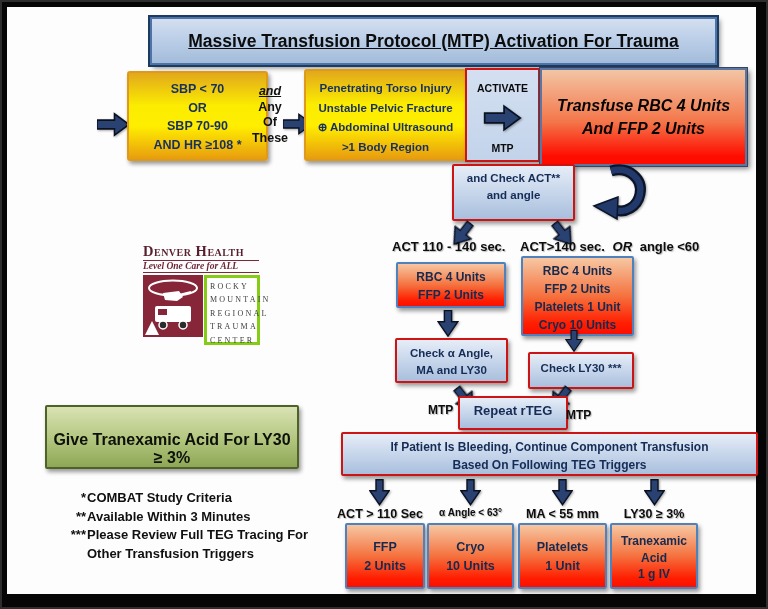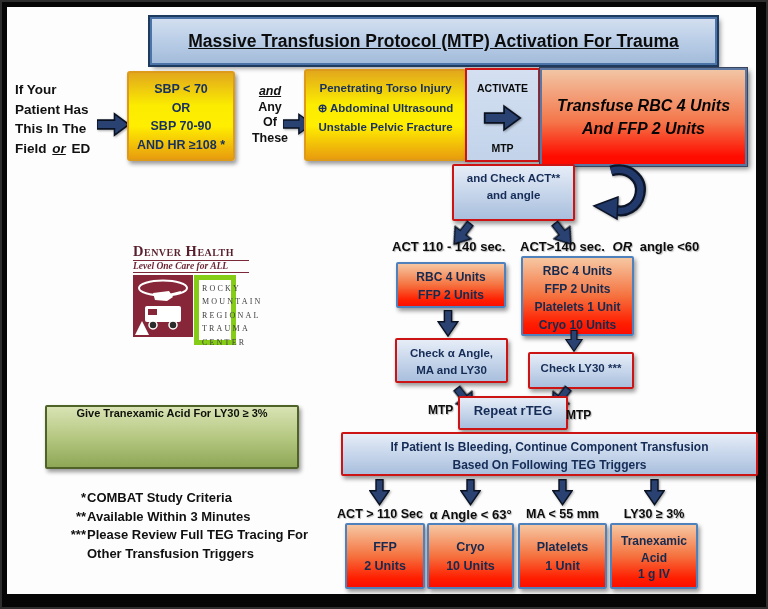--- a/index.html
+++ b/index.html
@@ -58,49 +58,49 @@
     border:2px solid #cc1414;
     box-shadow:2px 3px 4px rgba(0,0,0,.4);
     display:flex; flex-direction:column; align-items:center; justify-content:space-between;
     padding:12px 0 6px 0; box-sizing:border-box;
     color:#0a0a0a; font-weight:bold; font-size:10.5px;
   }
   .green-box {
     background:linear-gradient(180deg,#d9e3b4 0%,#b4c780 52%,#8ea756 100%);
     border:2px solid #4f6228; border-radius:2px;
     box-shadow:2px 3px 4px rgba(0,0,0,.4);
-    display:flex; align-items:flex-start; justify-content:center;
-    font-size:11px; font-weight:bold; color:#0d110a; text-align:center;
+    display:flex; align-items:flex-end; justify-content:center;
+    font-size:16px; font-weight:bold; color:#0d110a; text-align:center;
   }
   .shadow-text { text-shadow:1px 1px 1px rgba(0,0,0,.25); }
 
   
   .arrow { position:absolute; filter:drop-shadow(1.5px 1.5px 1px rgba(0,0,0,.35)); overflow:visible; }
   .rot-l { transform:rotate(38deg); }
   .rot-r { transform:rotate(-38deg); }
 
   
   .flow-label { position:absolute; font-weight:bold; color:#0d0d0d; }
 
   
-  .logo { position:absolute; left:126px; top:237px; width:116px; }
+  .logo { position:absolute; left:136px; top:237px; width:116px; }
   .logo-name {
     font-family:"Liberation Serif", serif; font-variant:small-caps;
     font-weight:bold; font-size:14.5px; color:#571f2d; letter-spacing:.5px;
     line-height:15px; white-space:nowrap;
   }
   .logo-tagline {
     font-family:"Liberation Serif", serif; font-style:italic; font-weight:bold;
     font-size:9.5px; color:#6d2737; border-top:1.5px solid #7b2939; border-bottom:1.5px solid #7b2939;
     padding:0 0 1px 0; margin-top:1px; white-space:nowrap;
   }
   .logo-row { display:flex; margin-top:2px; }
   .logo-square { width:60px; height:62px; background:#872638; flex:none; }
   .logo-panel {
-    width:42px; height:70px; background:#fff; border:5px solid #84cc16;
+    width:56px; height:70px; background:#fff; border:3px solid #84cc16;
     margin-left:1px; padding:2px 0 0 3px; box-sizing:border-box;
   }
   .logo-panel div {
     font-family:"Liberation Serif", serif; font-size:8px; color:#40403f;
     letter-spacing:2.2px; line-height:13.4px; white-space:nowrap;
   }
 
   
   .footnotes { position:absolute; left:28px; top:482px; font-size:13px; font-weight:bold; color:#101010; }
   .fn-row { display:grid; grid-template-columns:52px auto; line-height:18.5px; }
@@ -120,57 +120,48 @@
   </defs>
 </svg>
 
 <div class="scene">
   <div class="canvas">
 
     <div class="abs title-box" style="left:143px; top:10px; width:563px; height:44px;">
       <span>Massive Transfusion Protocol (MTP) Activation For Trauma</span>
     </div>
 
-    <div class="abs bold" style="left:8px; top:73px; width:112px; font-size:13.5px; line-height:19.5px; color:#111;">
-      <div>If Your</div>
-      <div>Patient Has</div>
-      <div>This In The</div>
-      <div>
-        <span>Field</span>
-        <span style="font-style:italic; text-decoration:underline; margin:0 2px;">or</span>
-        <span>ED</span>
-      </div>
-    </div>
 
     <svg class="arrow" style="left:90px; top:104px; width:33px; height:27px;">
         <use href="#arr-r"></use>
       </svg>
 
-    <div class="abs yellow-box" style="left:120px; top:64px; width:108px; height:90px; font-size:12.5px; line-height:18.5px; padding-top:7px; box-sizing:border-box;">
+    <div class="abs yellow-box" style="left:120px; top:64px; width:141px; height:90px; font-size:12.5px; line-height:18.5px; padding-top:7px; box-sizing:border-box;">
       <div>SBP &lt; 70</div>
       <div>OR</div>
       <div>SBP 70-90</div>
       <div>AND HR ≥108 *</div>
     </div>
 
     <div class="abs bold center" style="left:240px; top:77px; width:46px; font-size:12.5px; line-height:15.5px; color:#111;">
       <div style="font-style:italic; text-decoration:underline;">and</div>
       <div>Any</div>
       <div>Of</div>
       <div>These</div>
     </div>
 
     <svg class="arrow" style="left:276px; top:104px; width:30px; height:26px;">
         <use href="#arr-r"></use>
       </svg>
 
     <div class="abs yellow-box" style="left:297px; top:62px; width:163px; height:92px; font-size:11.5px; line-height:19.5px; padding-top:8px; box-sizing:border-box;">
       <div>Penetrating Torso Injury</div>
+      <div>Unstable Pelvic Fracture</div>
       <div>⊕ Abdominal Ultrasound</div>
-      <div>Unstable Pelvic Fracture</div>
+      <div>&gt;1 Body Region</div>
     </div>
 
     <div class="abs activate-box" style="left:458px; top:61px; width:75px; height:94px;">
       <div>ACTIVATE</div>
       <svg style="width:46px; height:28px; filter:drop-shadow(1px 1px 1px rgba(0,0,0,.35));">
           <use href="#arr-r"></use>
         </svg>
       <div>MTP</div>
     </div>
 
@@ -258,21 +249,21 @@
         <use href="#arr-d"></use>
       </svg>
     <svg class="arrow" style="left:545px; top:472px; width:21px; height:27px;">
         <use href="#arr-d"></use>
       </svg>
     <svg class="arrow" style="left:637px; top:472px; width:21px; height:27px;">
         <use href="#arr-d"></use>
       </svg>
 
     <div class="flow-label center nowrap shadow-text" style="left:329px; top:500px; width:88px; font-size:12.5px;">ACT &gt; 110 Sec</div>
-    <div class="flow-label center nowrap shadow-text" style="left:420px; top:500px; width:87px; font-size:13px;">α Angle &lt; 63°</div>
+    <div class="flow-label center nowrap shadow-text" style="left:420px; top:500px; width:87px; font-size:10px;">α Angle &lt; 63°</div>
     <div class="flow-label center nowrap shadow-text" style="left:511px; top:500px; width:89px; font-size:12.5px;">MA &lt; 55 mm</div>
     <div class="flow-label center nowrap shadow-text" style="left:603px; top:500px; width:88px; font-size:12.5px;">LY30 ≥ 3%</div>
 
     <div class="abs red-box" style="left:338px; top:516px; width:80px; height:66px; font-size:12.5px; line-height:19px; padding-top:13px; box-sizing:border-box;">
       <div>FFP</div>
       <div>2 Units</div>
     </div>
     <div class="abs red-box" style="left:420px; top:516px; width:87px; height:66px; font-size:12.5px; line-height:19px; padding-top:13px; box-sizing:border-box;">
       <div>Cryo</div>
       <div>10 Units</div>

